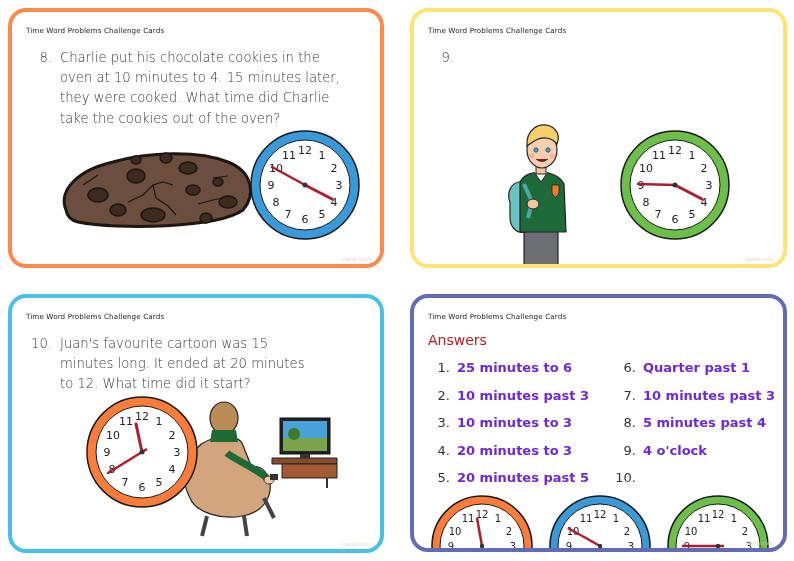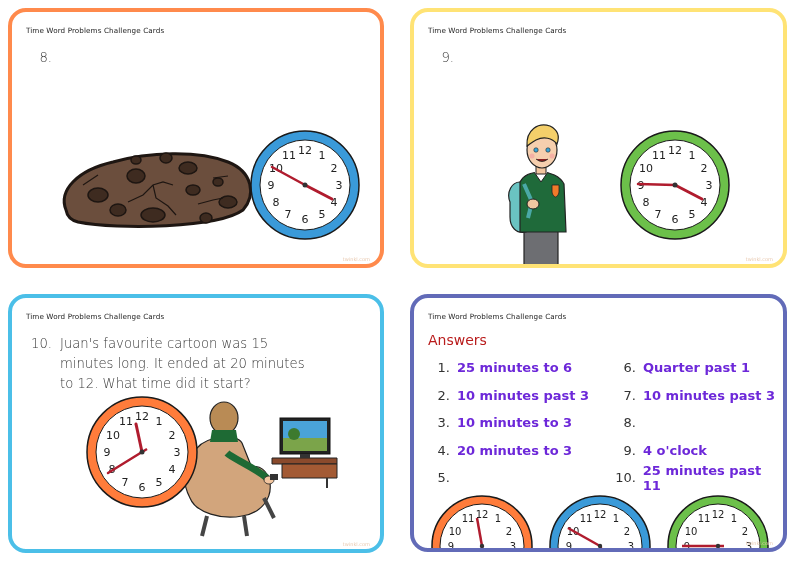--- a/index.html
+++ b/index.html
@@ -27,20 +27,24 @@
   .ans-text { font-weight:bold; color:#6d28d9; }
 </style>
 </head>
 <body>
 
 <div class="card c1" style="border-color:#ff8a4c;">
   <div class="card-title">Time Word Problems Challenge Cards</div>
   <div class="question">
     <div class="q-row">
       <span class="q-num">8.</span>
+      <span class="q-text">Charlie put his chocolate cookies in the
+oven at 10 minutes to 4. 15 minutes later,
+they were cooked. What time did Charlie
+take the cookies out of the oven?</span>
     </div>
   </div>
 
   <svg style="left:46px;top:128px;" width="200" height="90" viewBox="0 0 200 90">
     <path d="M8 70 C0 50 20 30 55 22 C90 12 140 10 170 22 C195 32 198 55 185 70 C160 88 60 90 20 82 C12 80 9 76 8 70 Z" fill="#6b4e3d" stroke="#1e1612" stroke-width="3"></path>
     <g fill="#3e2b20" stroke="#1e1612" stroke-width="1.5">
       <ellipse cx="40" cy="55" rx="10" ry="7"></ellipse>
       <ellipse cx="78" cy="36" rx="9" ry="7"></ellipse>
       <ellipse cx="130" cy="28" rx="9" ry="6"></ellipse>
       <ellipse cx="95" cy="75" rx="12" ry="7"></ellipse>
@@ -214,41 +218,42 @@
     <div class="ans-row">
         <span class="ans-num">3.</span>
         <span class="ans-text">10 minutes to 3</span>
       </div>
     <div class="ans-row">
         <span class="ans-num">4.</span>
         <span class="ans-text">20 minutes to 3</span>
       </div>
     <div class="ans-row">
         <span class="ans-num">5.</span>
+        <span class="ans-text">20 minutes past 5</span>
       </div>
   </div>
   <div class="ans-col" style="left:192px;">
     <div class="ans-row">
         <span class="ans-num">6.</span>
         <span class="ans-text">Quarter past 1</span>
       </div>
     <div class="ans-row">
         <span class="ans-num">7.</span>
         <span class="ans-text">10 minutes past 3</span>
       </div>
     <div class="ans-row">
         <span class="ans-num">8.</span>
+        <span class="ans-text">5 minutes past 4</span>
       </div>
     <div class="ans-row">
         <span class="ans-num">9.</span>
         <span class="ans-text">4 o'clock</span>
       </div>
     <div class="ans-row">
         <span class="ans-num">10.</span>
-        <span class="ans-text">25 minutes past 11</span>
       </div>
   </div>
 
   <svg style="left:16px;top:196px;" width="104" height="104" viewBox="-52 -52 104 104">
     <circle r="50" fill="#ff7c3b" stroke="#1a1a1a" stroke-width="1.5"></circle>
     <circle r="42" fill="#ffffff" stroke="#1a1a1a" stroke-width="1"></circle>
     <g font-family="DejaVu Sans, sans-serif" font-size="10" fill="#222" text-anchor="middle">
       <text x="0" y="-28">12</text>
         <text x="16" y="-24">1</text>
         <text x="27" y="-11">2</text>

